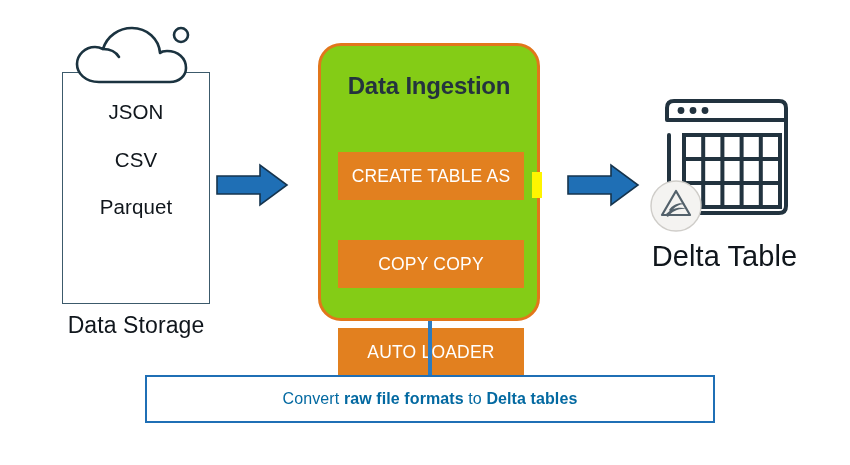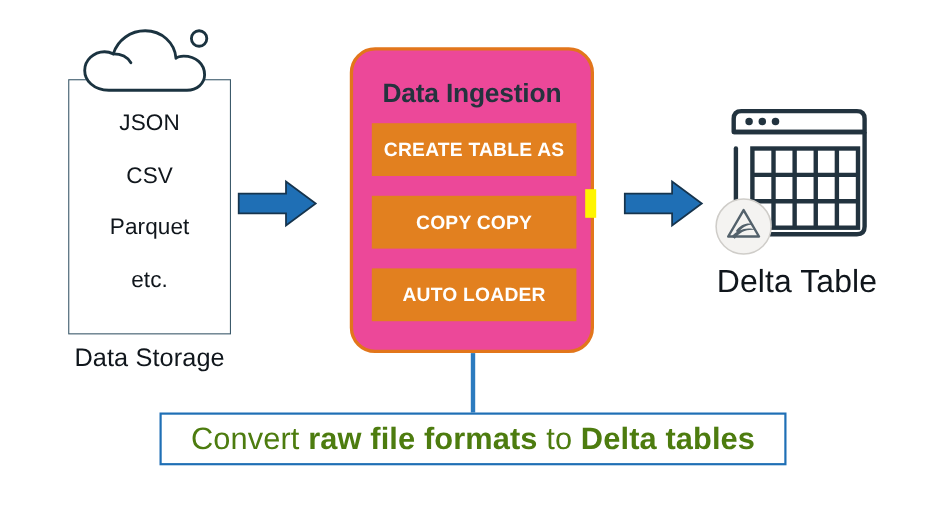--- a/index.html
+++ b/index.html
@@ -82,21 +82,21 @@
   
   #ingestion-card {
     position: absolute;
     left: 318px;
     top: 43px;
     width: 222px;
     height: 278px;
     border: 3px solid #E2761B;
     border-radius: 23px;
     box-sizing: border-box;
-    background: #ec4899;
+    background: #84cc16;
   }
   #ingestion-title {
     position: absolute;
     left: 0;
     top: 26px;
     width: 100%;
     text-align: center;
     font-size: 24px;
     font-weight: bold;
     color: #24333e;
@@ -106,26 +106,27 @@
     position: absolute;
     left: 17px;
     top: 66px;
     width: 186px;
   }
   .ingest-btn {
     height: 48px;
     background: #E2801F;
     color: #ffffff;
     font-size: 17.5px;
-    font-weight: bold;
+    font-weight: normal;
     letter-spacing: .2px;
     display: flex;
     align-items: center;
     justify-content: center;
     margin-bottom: 18px;
+    margin-top: 40px;
   }
   #yellow-marker {
     position: absolute;
     left: 532px;
     top: 172px;
     width: 10px;
     height: 26px;
     background: #FFF500;
   }
   #ingestion-connector {
@@ -178,22 +179,22 @@
     width: 570px;
     height: 48px;
     border: 2.2px solid #1F6FB5;
     box-sizing: border-box;
     background: #ffffff;
     display: flex;
     align-items: center;
     justify-content: center;
   }
   #caption-text {
-    font-size: 28px;
-    color: #4d7c0f;
+    font-size: 16px;
+    color: #0369a1;
     letter-spacing: .1px;
     white-space: nowrap;
   }
   #caption-text b { font-weight: bold; }
 </style>
 </head>
 <body>
 
 <div id="stage">
 
@@ -206,21 +207,20 @@
                C38 12 50 4 63 4 C78 4 90 15 91 29 C92 28 95 27 98 27
                C109 27 117 34 117 44 C117 52 110 58 101 58 Z" fill="#ffffff" stroke="#1b3340" stroke-width="2.6" stroke-linejoin="round" stroke-linecap="round"></path>
       <path d="M34 25 C41 25 47 28 50 33" fill="none" stroke="#1b3340" stroke-width="2.6" stroke-linecap="round"></path>
       <circle cx="112" cy="11" r="7" fill="#ffffff" stroke="#1b3340" stroke-width="2.6"></circle>
     </svg>
 
     <div class="fmt-list">
       <div class="fmt-item">JSON</div>
       <div class="fmt-item">CSV</div>
       <div class="fmt-item">Parquet</div>
-      <div class="fmt-item">etc.</div>
     </div>
 
     <div id="cloud-storage-label">Data Storage</div>
   </div>
 
   <svg id="arrow-left" class="block-arrow" viewBox="0 0 74 46">
     <path d="M2 14 L45 14 L45 3 L72 23 L45 43 L45 32 L2 32 Z" fill="#1F6FB5" stroke="#16344d" stroke-width="1.6" stroke-linejoin="miter"></path>
   </svg>
 
   <div id="ingestion-card">

